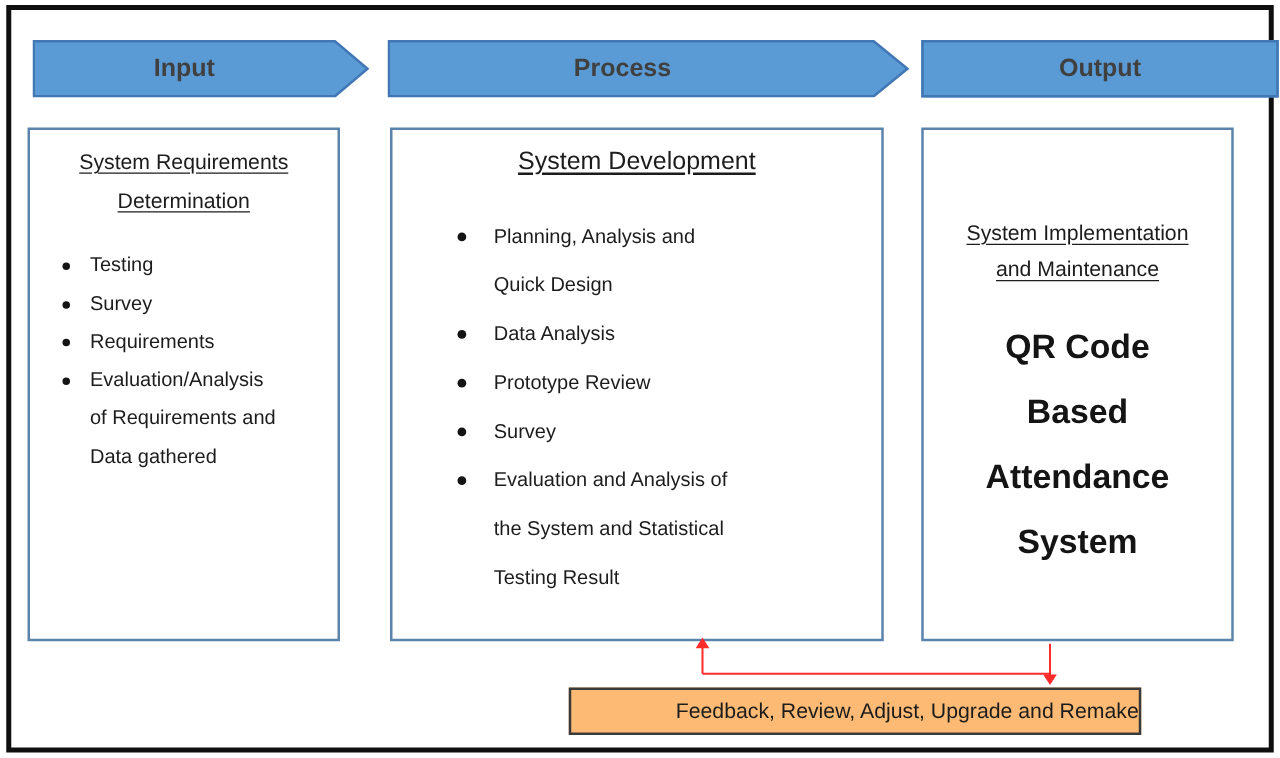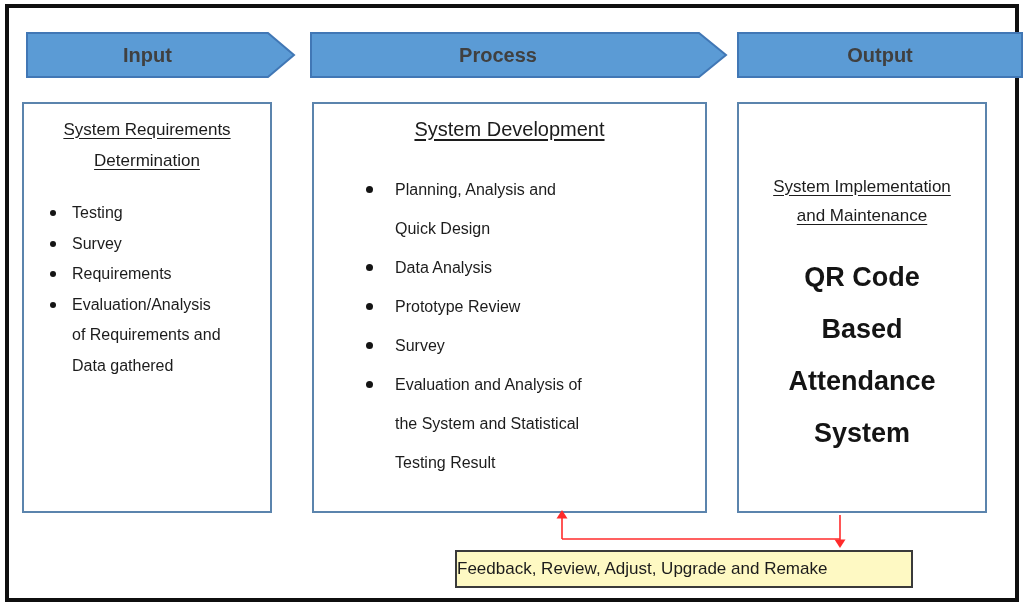--- a/index.html
+++ b/index.html
@@ -47,22 +47,22 @@
   .box-process .dot{width:7px;height:7px;margin-top:16px;}
   .box-process .btext{margin-left:22px;}
   .box-output{padding-top:68px;}
   .out-title{
     margin-top:21px;text-align:center;font-weight:bold;font-size:27px;line-height:52px;
     white-space:pre-line;color:#141414;
   }
   
   .feedback{
     position:absolute;left:455px;top:550px;width:458px;height:38px;border:2px solid #3a3a3a;
-    box-sizing:border-box;display:flex;align-items:center;justify-content:flex-start;
-    font-size:17px;background:#fef9c3;
+    box-sizing:border-box;display:flex;align-items:center;justify-content:flex-end;
+    font-size:17px;background:#fdba74;
   }
   
   .connector{position:absolute;left:0;top:0;pointer-events:none;}
 </style>
 </head>
 <body>
 
 <div class="stage">
   <div class="frame"></div>
 

